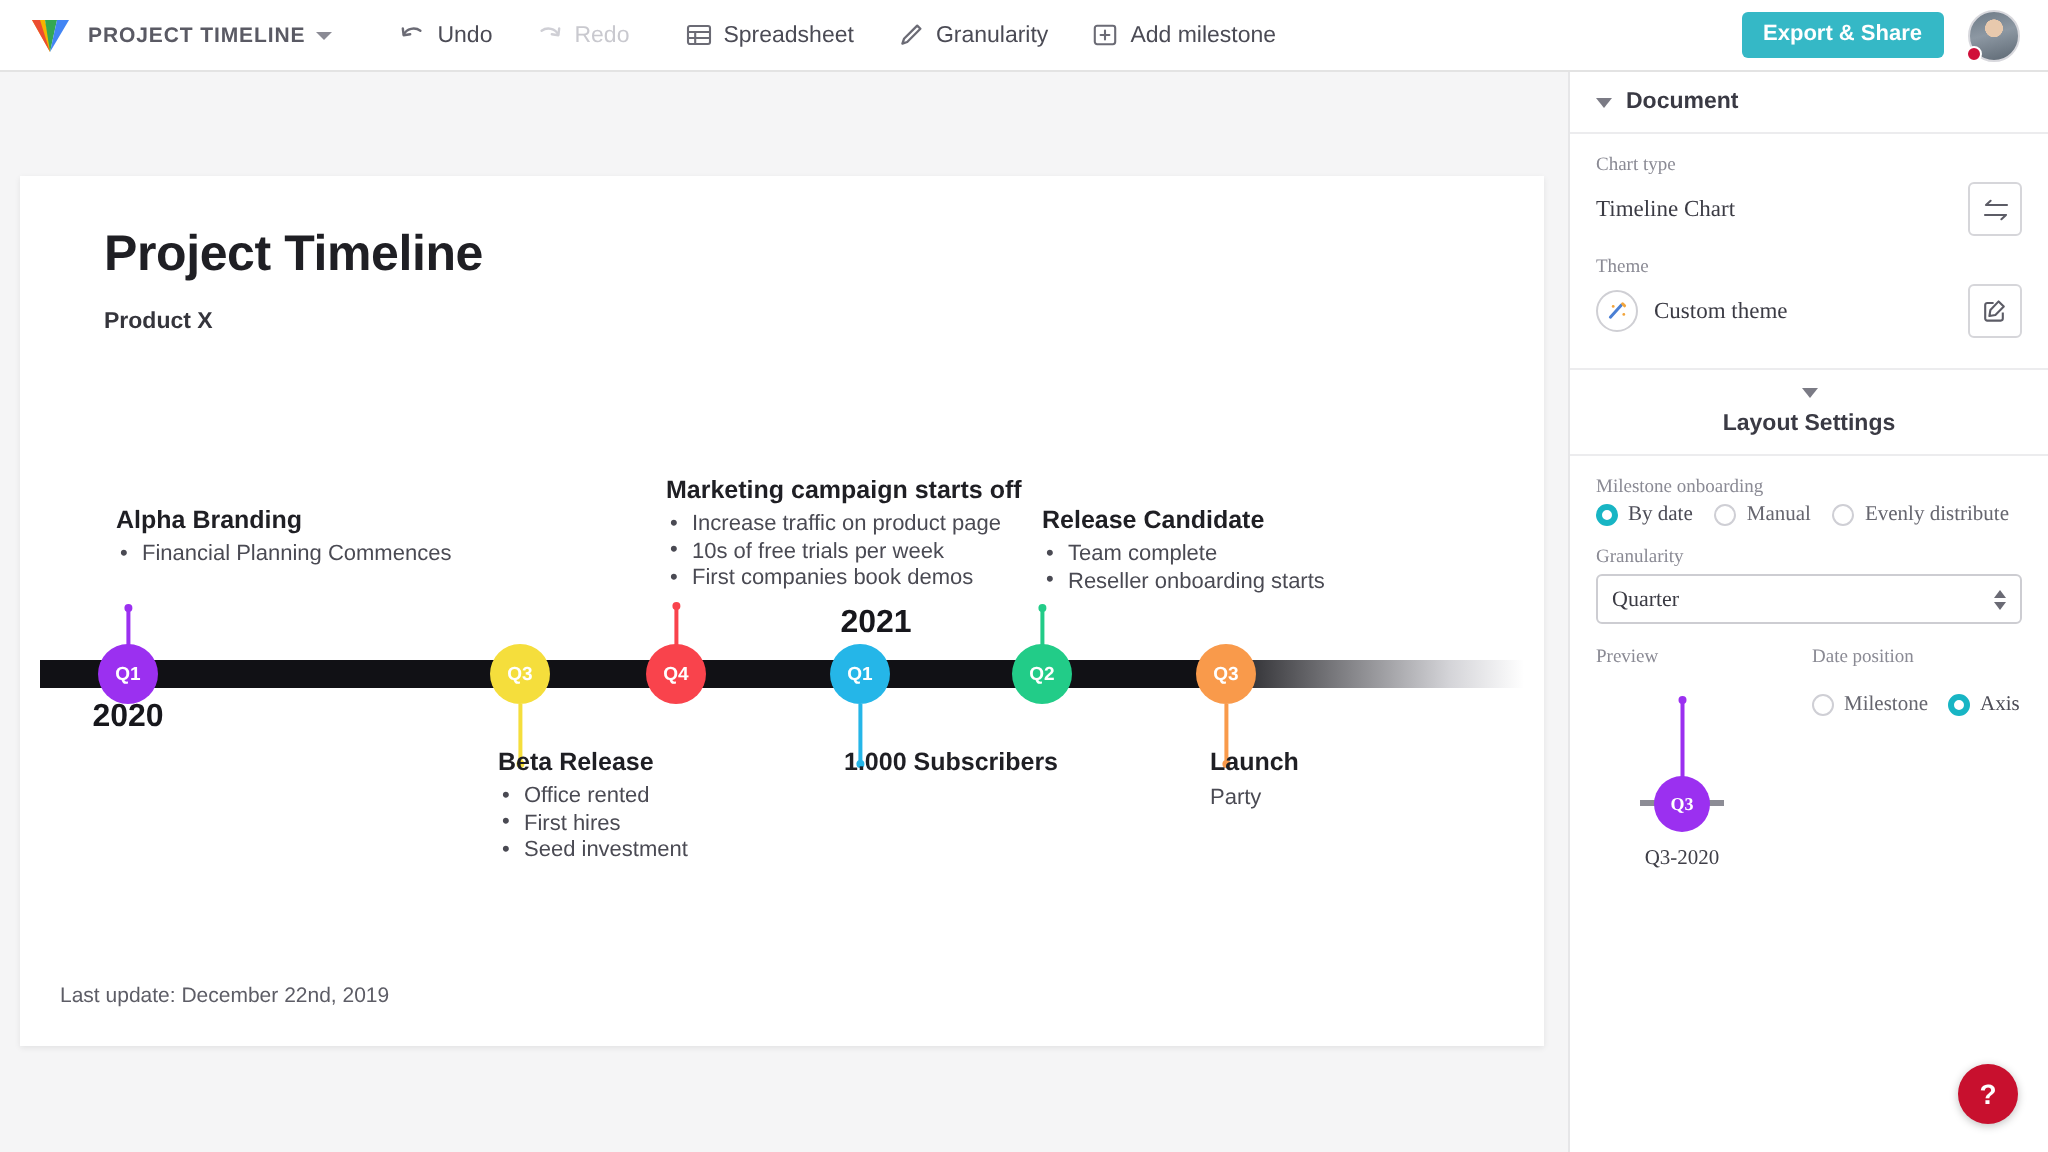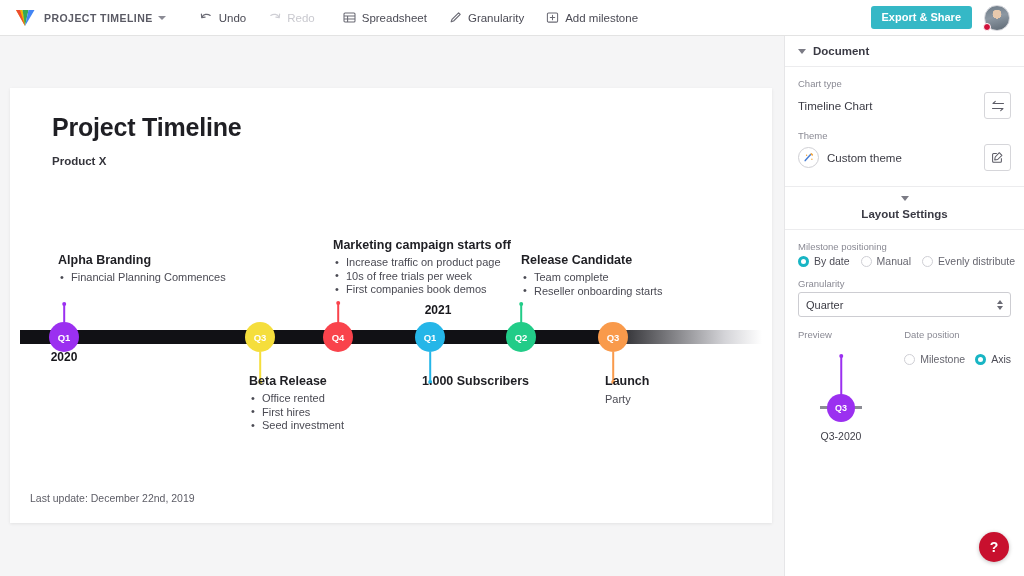--- a/index.html
+++ b/index.html
@@ -98,21 +98,21 @@
     position:absolute; width:1.6px; transform:translateX(-50%);
   }
   .ms-stem::before {
     content:""; position:absolute; left:50%; transform:translate(-50%,-50%);
     width:4px;height:4px;border-radius:50%;
   }
   .ms-stem.up::before { top:0; }
   .ms-stem.dn::before { top:100%; }
 
   .yr-label {
-    position:absolute; font-size:12px; font-weight:700; color:#17171c;
+    position:absolute; font-size:16px; font-weight:700; color:#17171c;
     transform:translateX(-50%); white-space:nowrap;
   }
 
   .ms-block { position:absolute; }
   .ms-block h4 {
     font-size:12.5px; font-weight:700; color:#1f1f24; margin-bottom:4px;
     white-space:nowrap;
   }
   .ms-block ul { list-style:none; }
   .ms-block li {
@@ -131,21 +131,21 @@
     position:absolute; right:0; top:36px; width:240px; height:540px;
     background:#ffffff; border-left:1px solid #e6e6e8;
     font-size:11px; color:#50505a;
   }
   .panel-sec-head {
     display:flex; align-items:center; gap:7px;
     padding:9px 13px; font-size:11.5px; font-weight:700; color:#3a3a44;
     border-bottom:1px solid #ececee; cursor:pointer;
   }
   .tri-dn { width:0;height:0;border-left:4px solid transparent;border-right:4px solid transparent;border-top:5px solid #7b7b85; }
-  .panel-body { padding:11px 13px 4px 13px; }
+  .panel-body { padding:11px 13px 4px 13px;font-family:Liberation Serif, serif; }
   .fld-label { font-size:9.5px; color:#8a8a94; margin-bottom:3px; }
   .fld-row { display:flex; align-items:center; justify-content:space-between; gap:8px; }
   .fld-value { font-size:11.5px; color:#3b3b44; }
   .sq-btn {
     width:27px;height:27px;border:1px solid #d6d6da;border-radius:3px;background:#fff;
     display:flex;align-items:center;justify-content:center;cursor:pointer;flex:0 0 auto;
   }
   .mb11 { margin-bottom:11px; }
   .mb8 { margin-bottom:8px; }
   .theme-row { display:flex; align-items:center; gap:8px; }
@@ -413,21 +413,21 @@
 
     </div>
 
     <div class="panel-sec-head" style="border-top:1px solid #ececee;flex-direction:column;">
       <i class="tri-dn"></i>
       <span>Layout Settings</span>
     </div>
 
     <div class="panel-body">
 
-      <div class="fld-label">Milestone positioning</div>
+      <div class="fld-label">Milestone onboarding</div>
       <div class="radio-row">
         <label class="radio">
           <span class="rad on"></span>
           <span>By date</span>
         </label>
         <label class="radio off">
           <span class="rad off"></span>
           <span>Manual</span>
         </label>
         <label class="radio off">

